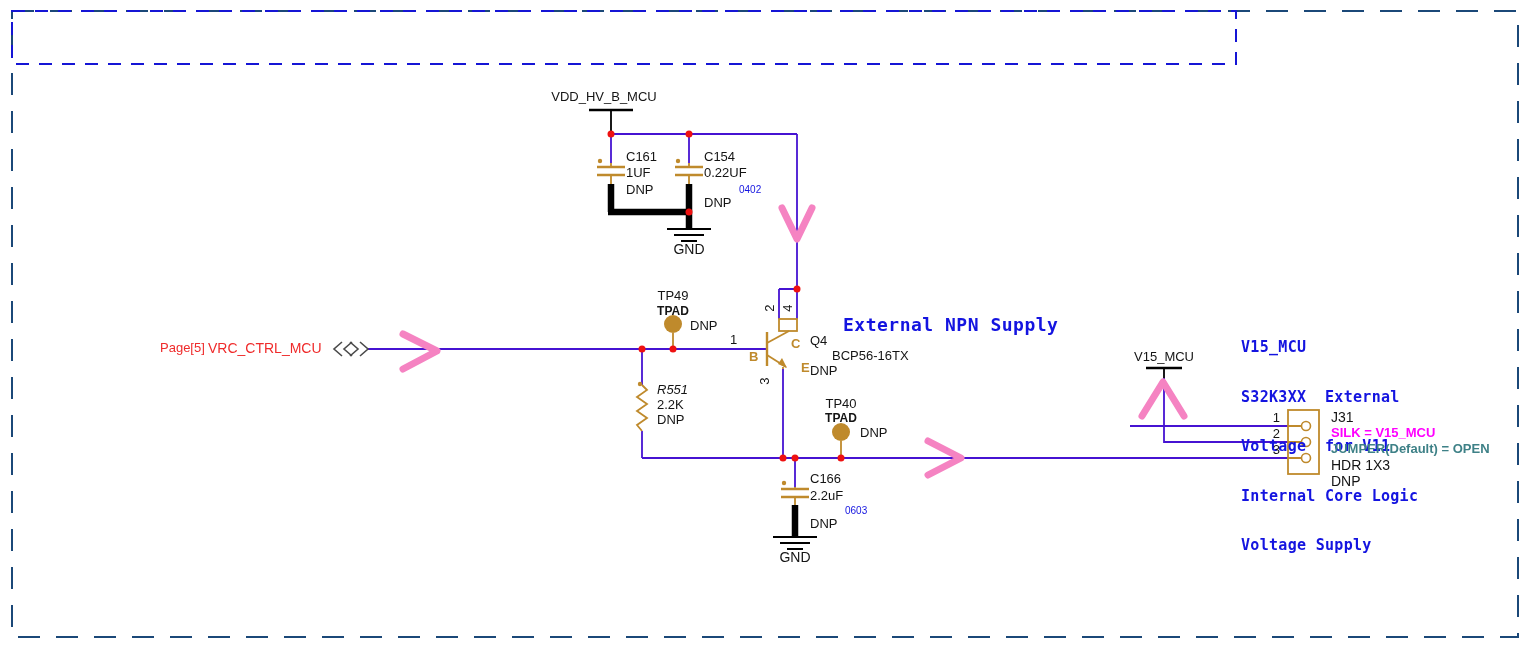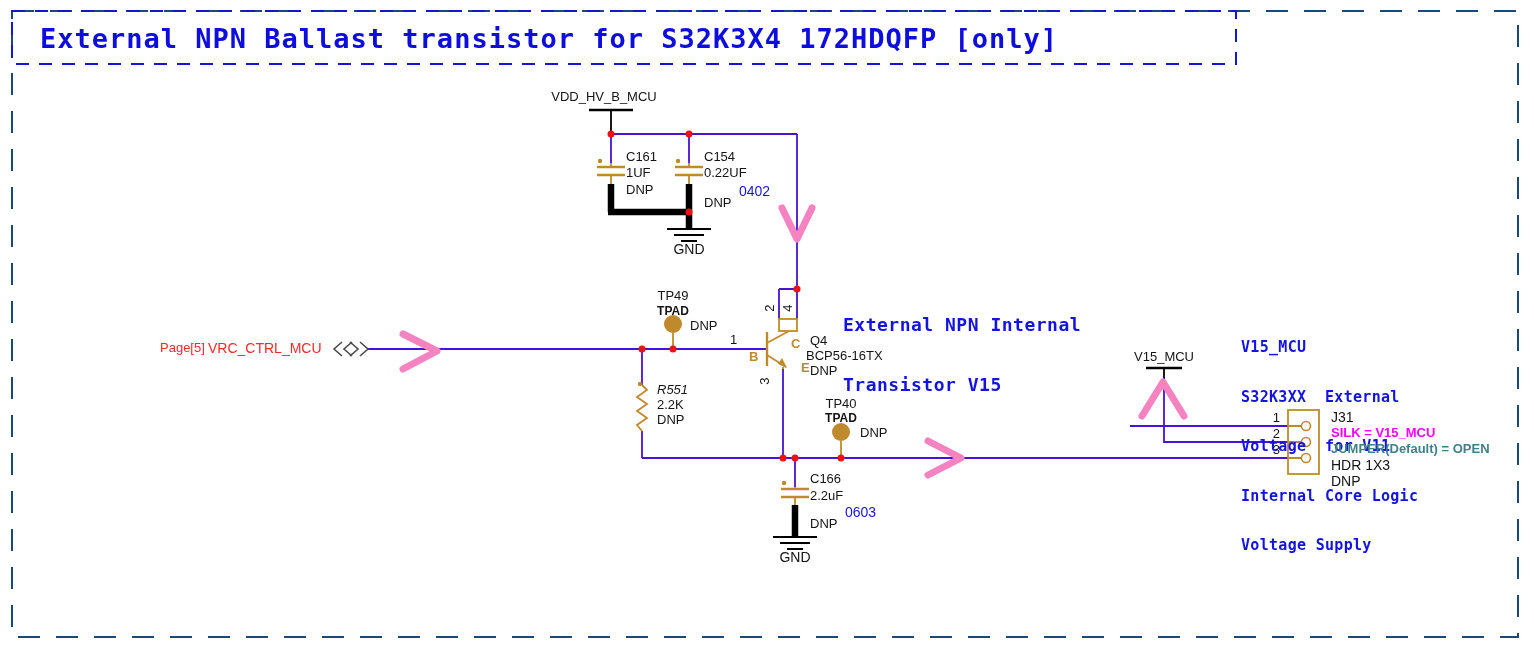--- a/index.html
+++ b/index.html
@@ -5,21 +5,21 @@
   html,body{margin:0;padding:0;background:#ffffff;}
   #sheet{position:relative;width:1534px;height:663px;background:#ffffff;overflow:hidden;
          font-family:"Liberation Sans",sans-serif;}
   #gfx{position:absolute;left:0;top:0;}
 
   .lbl{position:absolute;font:13px "Liberation Sans",sans-serif;color:#141414;white-space:pre;line-height:1.1;}
   .lbl.c{text-align:center;}
   .lbl.r{text-align:right;}
   .lbl.f14{font-size:14px;}
   .lbl.bold{font-weight:bold;}
-  .lbl.small-blue{font-size:14px;color:var(--note_blue);padding-left:35px;}
+  .lbl.small-blue{font-size:10px;color:var(--note_blue);padding-left:35px;}
   .lbl.red{color:var(--net_red);font-size:14px;}
   .lbl.magenta{color:var(--silk_magenta);font-weight:bold;}
   .lbl.teal{color:var(--jumper_teal);font-weight:bold;}
   .lbl.orange{color:var(--part);}
   .lbl.rot{transform:rotate(-90deg);transform-origin:center center;width:14px;text-align:center;}
 
   .title-text{position:absolute;left:40px;top:23px;
     font:bold 27px "DejaVu Sans Mono",monospace;letter-spacing:1px;color:var(--title_blue);white-space:pre;}
   .note-blue{position:absolute;color:var(--note_blue);
     font:bold 18px "DejaVu Sans Mono",monospace;letter-spacing:.5px;line-height:20px;white-space:pre;}
@@ -153,46 +153,44 @@
     </g>
 
     <g>
       <path class="pink" d="M782,208 L797,239 L812,208"></path>
       <path class="pink" d="M403,334 L437,351 L403,369"></path>
       <path class="pink" d="M928,441 L961,458 L928,475"></path>
       <path class="pink" d="M1142,416 L1163,382 L1184,416"></path>
     </g>
   </svg>
 
-  <div class="title-text">External NPN Ballast transistor for S32K3X4 172HDQFP [only]</div>
 
   <div class="lbl c" style="left:504px;top:90px;width:200px;">VDD_HV_B_MCU</div>
 
   <div class="lbl" style="left:626px;top:150px;">C161</div>
   <div class="lbl" style="left:626px;top:166px;">1UF</div>
   <div class="lbl" style="left:626px;top:183px;">DNP</div>
 
   <div class="lbl" style="left:704px;top:150px;">C154</div>
   <div class="lbl" style="left:704px;top:166px;">0.22UF</div>
   <div class="lbl small-blue" style="left:704px;top:184px;">0402</div>
   <div class="lbl" style="left:704px;top:196px;">DNP</div>
 
   <div class="lbl c f14" style="left:659px;top:242px;width:60px;">GND</div>
 
   <div class="lbl c" style="left:633px;top:289px;width:80px;">TP49</div>
   <div class="lbl c bold" style="left:633px;top:305px;width:80px;font-size:12px;">TPAD</div>
   <div class="lbl" style="left:690px;top:319px;">DNP</div>
 
   <div class="note-blue" style="left:843px;top:275px;">
-    <div>External NPN Internal</div>
-    <div>Transistor V15</div>
+    <div>External NPN Supply</div>
   </div>
 
   <div class="lbl" style="left:810px;top:334px;">Q4</div>
-  <div class="lbl" style="left:806px;top:349px;">BCP56-16TX</div>
+  <div class="lbl" style="left:832px;top:349px;">BCP56-16TX</div>
   <div class="lbl" style="left:810px;top:364px;">DNP</div>
   <div class="lbl" style="left:730px;top:333px;">1</div>
   <div class="lbl rot" style="left:763px;top:301px;">2</div>
   <div class="lbl rot" style="left:781px;top:301px;">4</div>
   <div class="lbl rot" style="left:758px;top:374px;">3</div>
   <div class="lbl orange bold" style="left:749px;top:350px;">B</div>
   <div class="lbl orange bold" style="left:791px;top:337px;">C</div>
   <div class="lbl orange bold" style="left:801px;top:361px;">E</div>
 
   <div class="lbl red" style="left:160px;top:341px;font-size:13px;">Page[5]</div>

